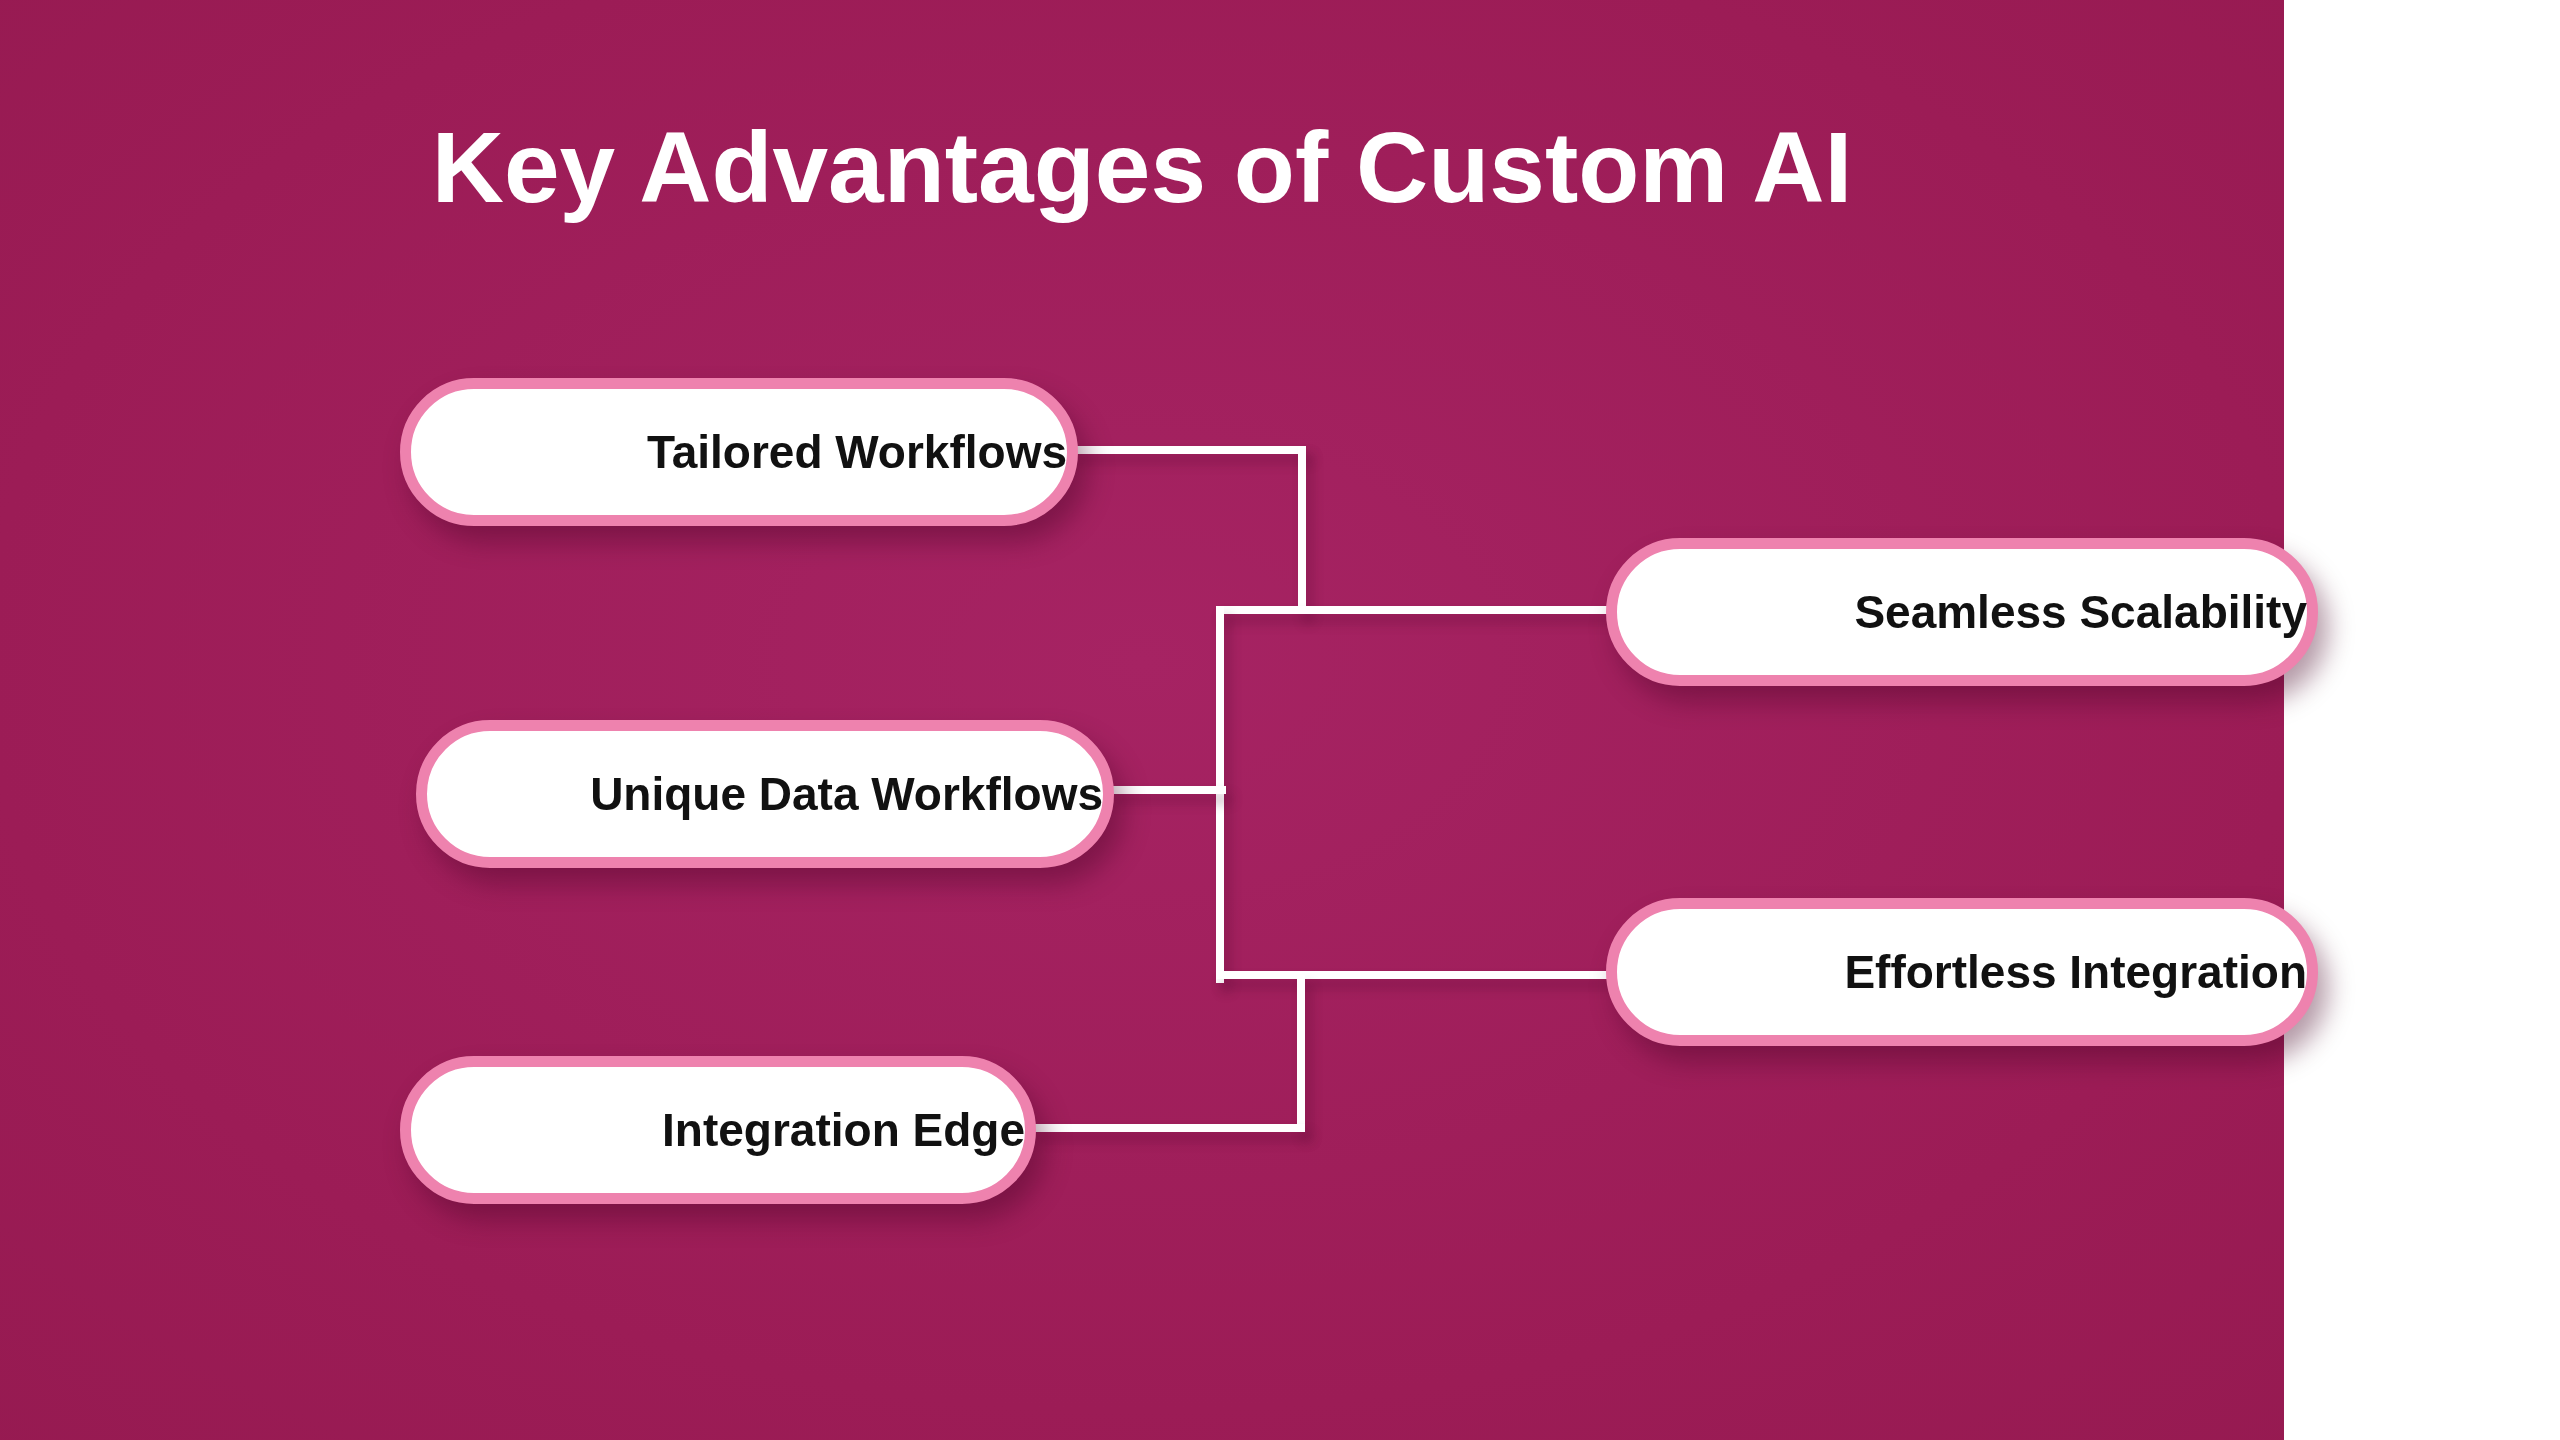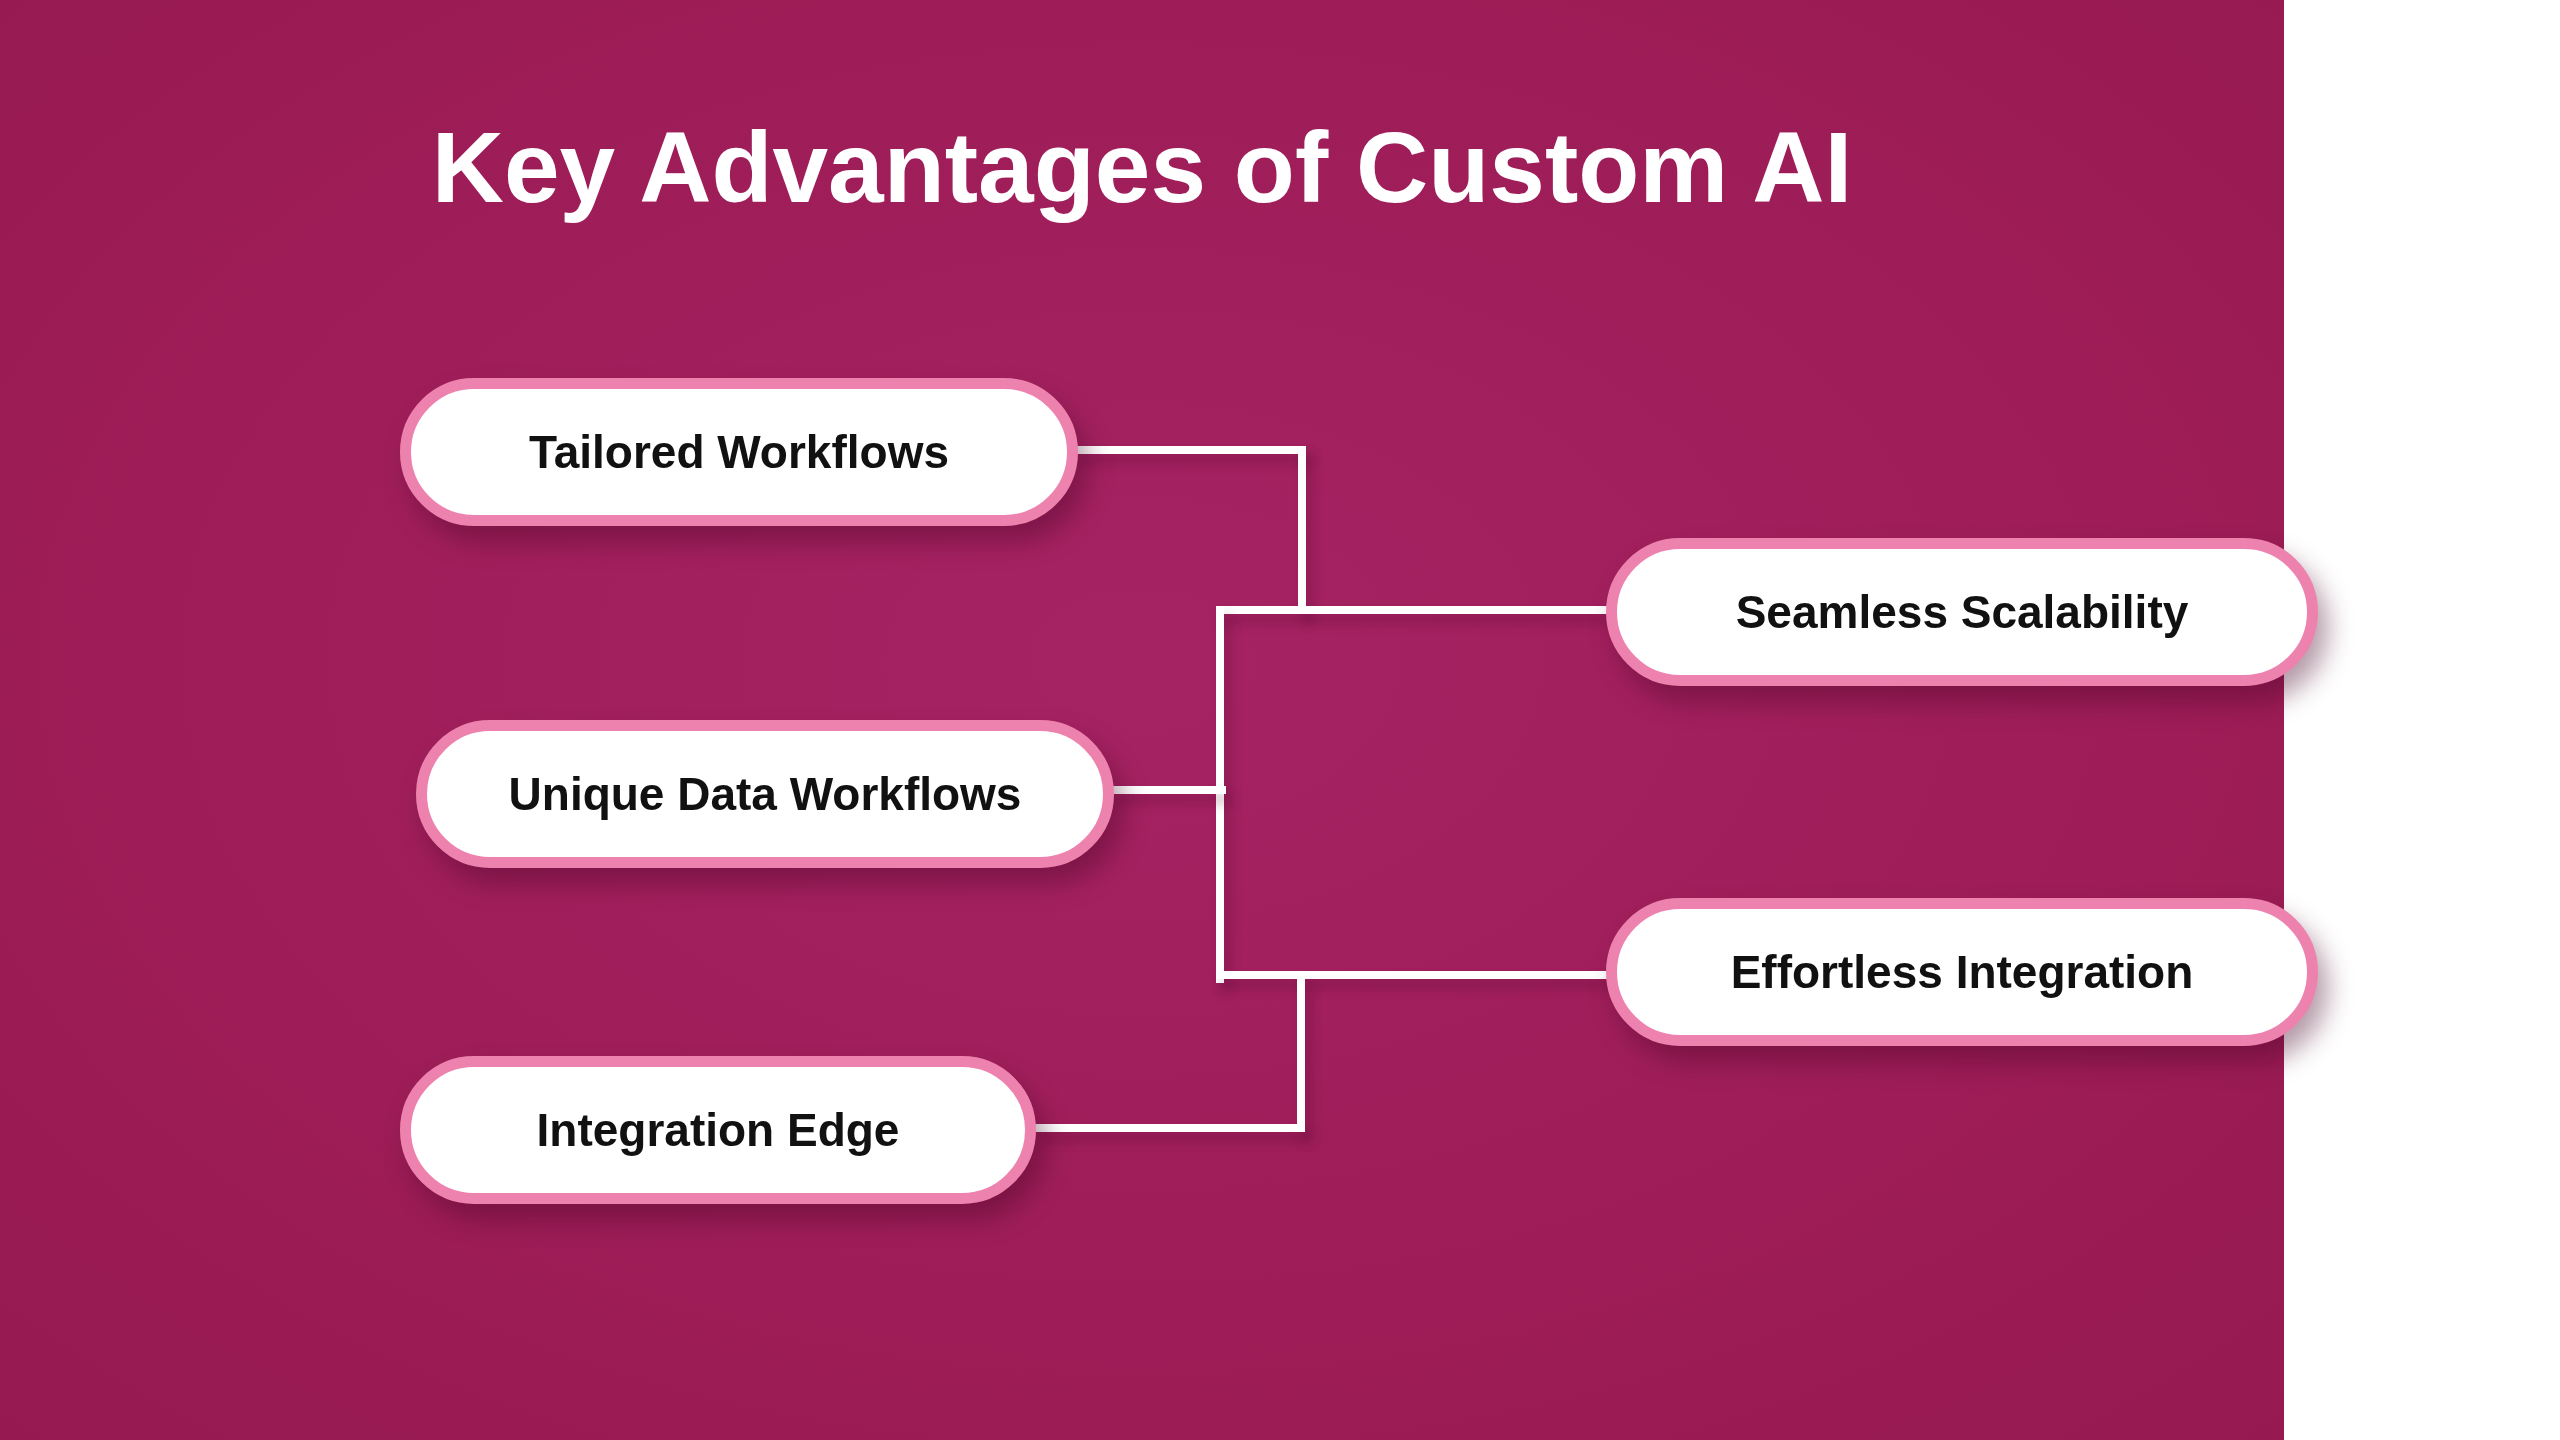--- a/index.html
+++ b/index.html
@@ -46,21 +46,21 @@
   #seg-competitive-h{ left: 1030px; top: 1124px; width: 275px; height: 8px; }
   
   .node {
     position: absolute;
     box-sizing: border-box;
     background: #ffffff;
     border: 11px solid #ee82ae;
     border-radius: 999px;
     display: flex;
     align-items: center;
-    justify-content: center;
+    justify-content: flex-end;
     box-shadow: 10px 16px 26px rgba(70, 5, 38, 0.40);
   }
   .node .node-label {
     font-size: 46px;
     font-weight: 800;
     color: #111111;
     letter-spacing: 0px;
     white-space: nowrap;
   }
   #node-tailored-workflows   { left: 400px;  top: 378px;  width: 678px; height: 148px; }

